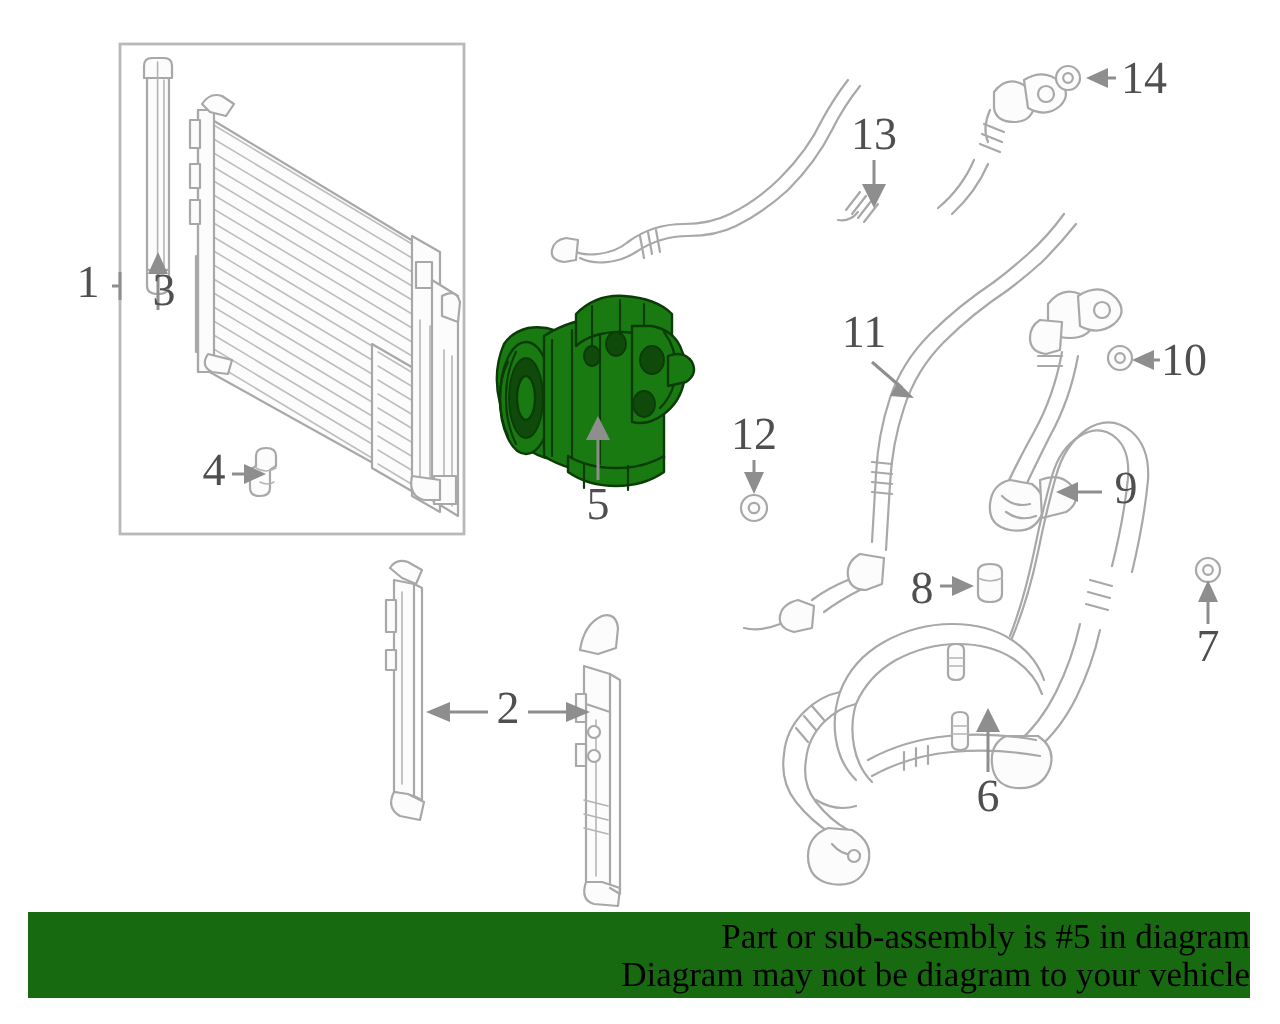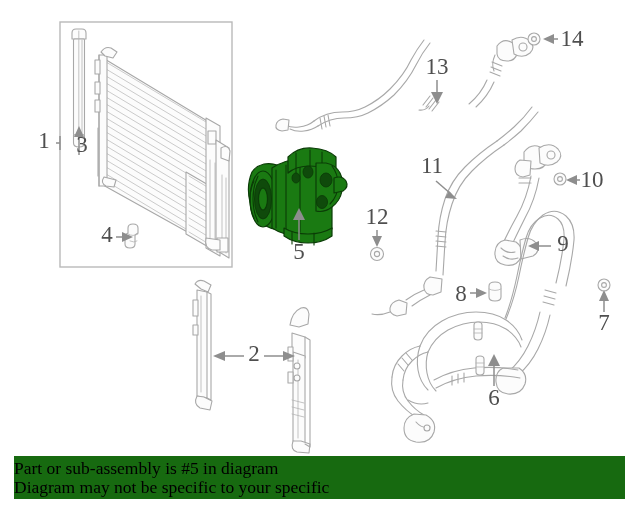--- a/index.html
+++ b/index.html
@@ -101,21 +101,21 @@
   #notice-banner {
     position: absolute;
     left: 14px;
     top: 456px;
     width: 611px;
     height: 43px;
     background: #176a10;
     box-sizing: border-box;
     display: flex;
     flex-direction: column;
-    align-items: flex-start;
+    align-items: flex-end;
     justify-content: center;
     line-height: 1.08;
   }
   #notice-banner .banner-line {
     color: #000000;
     font-family: "Liberation Serif", serif;
     font-size: 17.5px;
     white-space: nowrap;
   }
 </style>
@@ -492,16 +492,16 @@
     <text class="callout-text" x="592" y="182">10</text>
     <text class="callout-text" x="432" y="168">11</text>
     <text class="callout-text" x="377" y="219">12</text>
     <text class="callout-text" x="437" y="69">13</text>
     <text class="callout-text" x="572" y="41">14</text>
 
   </svg>
 
   <div id="notice-banner">
     <div class="banner-line">Part or sub-assembly is #5 in diagram</div>
-    <div class="banner-line">Diagram may not be specific to your specific</div>
+    <div class="banner-line">Diagram may not be diagram to your vehicle</div>
   </div>
 
 </div>
 
 </body></html>

